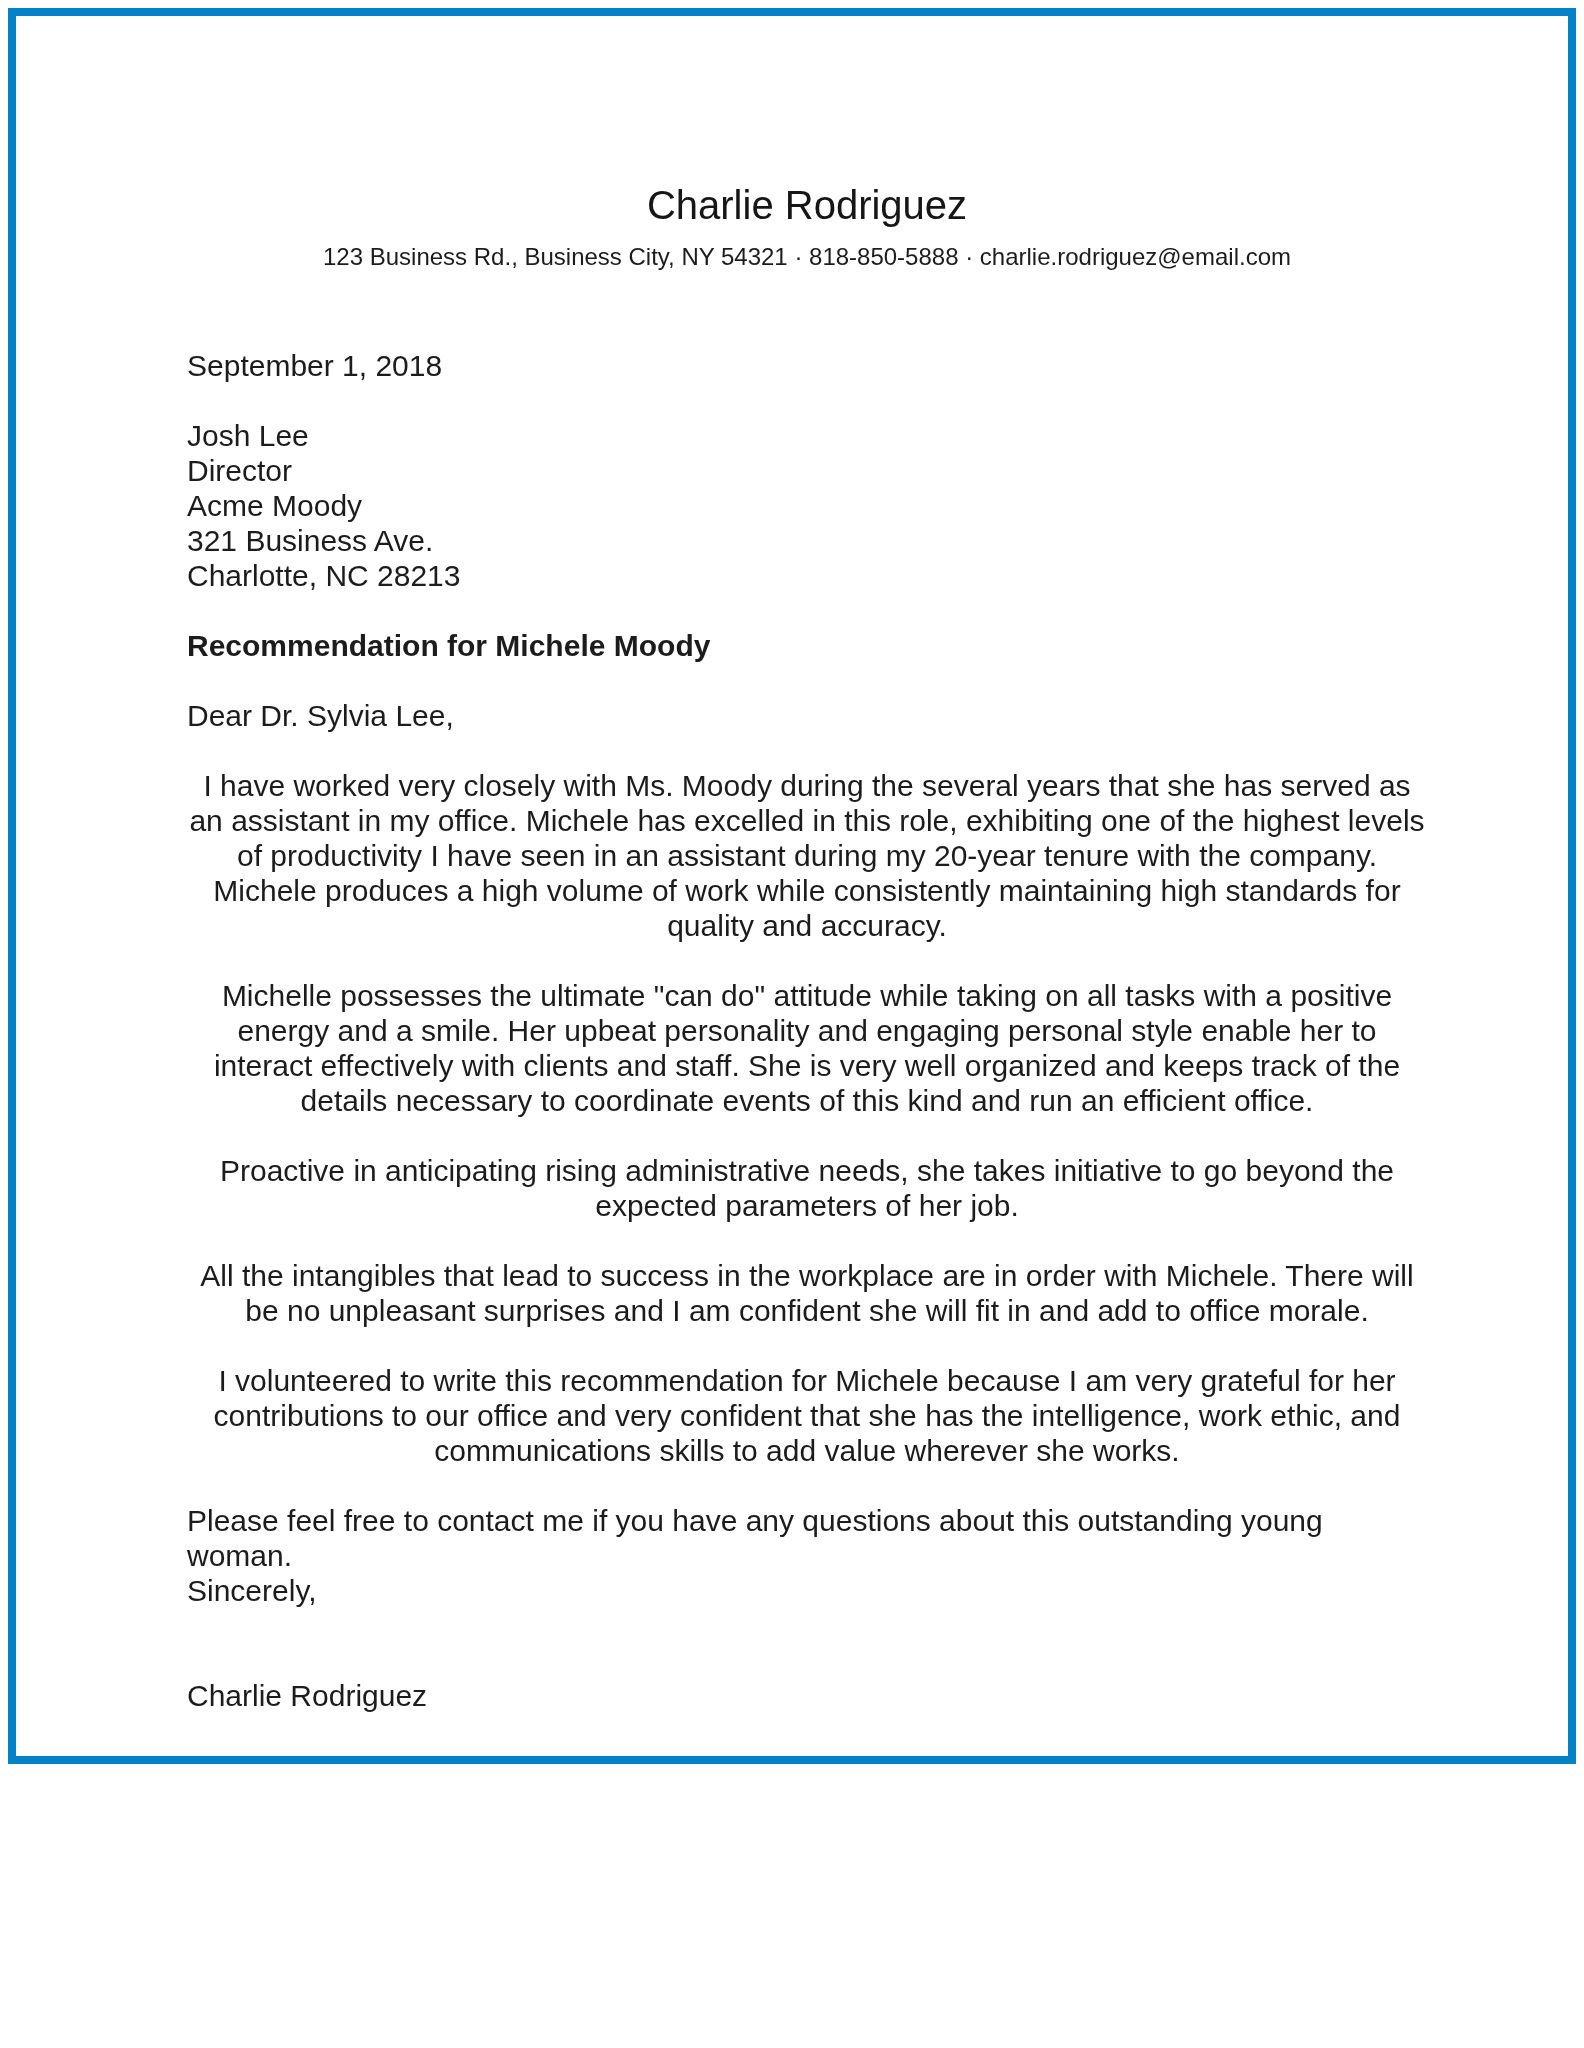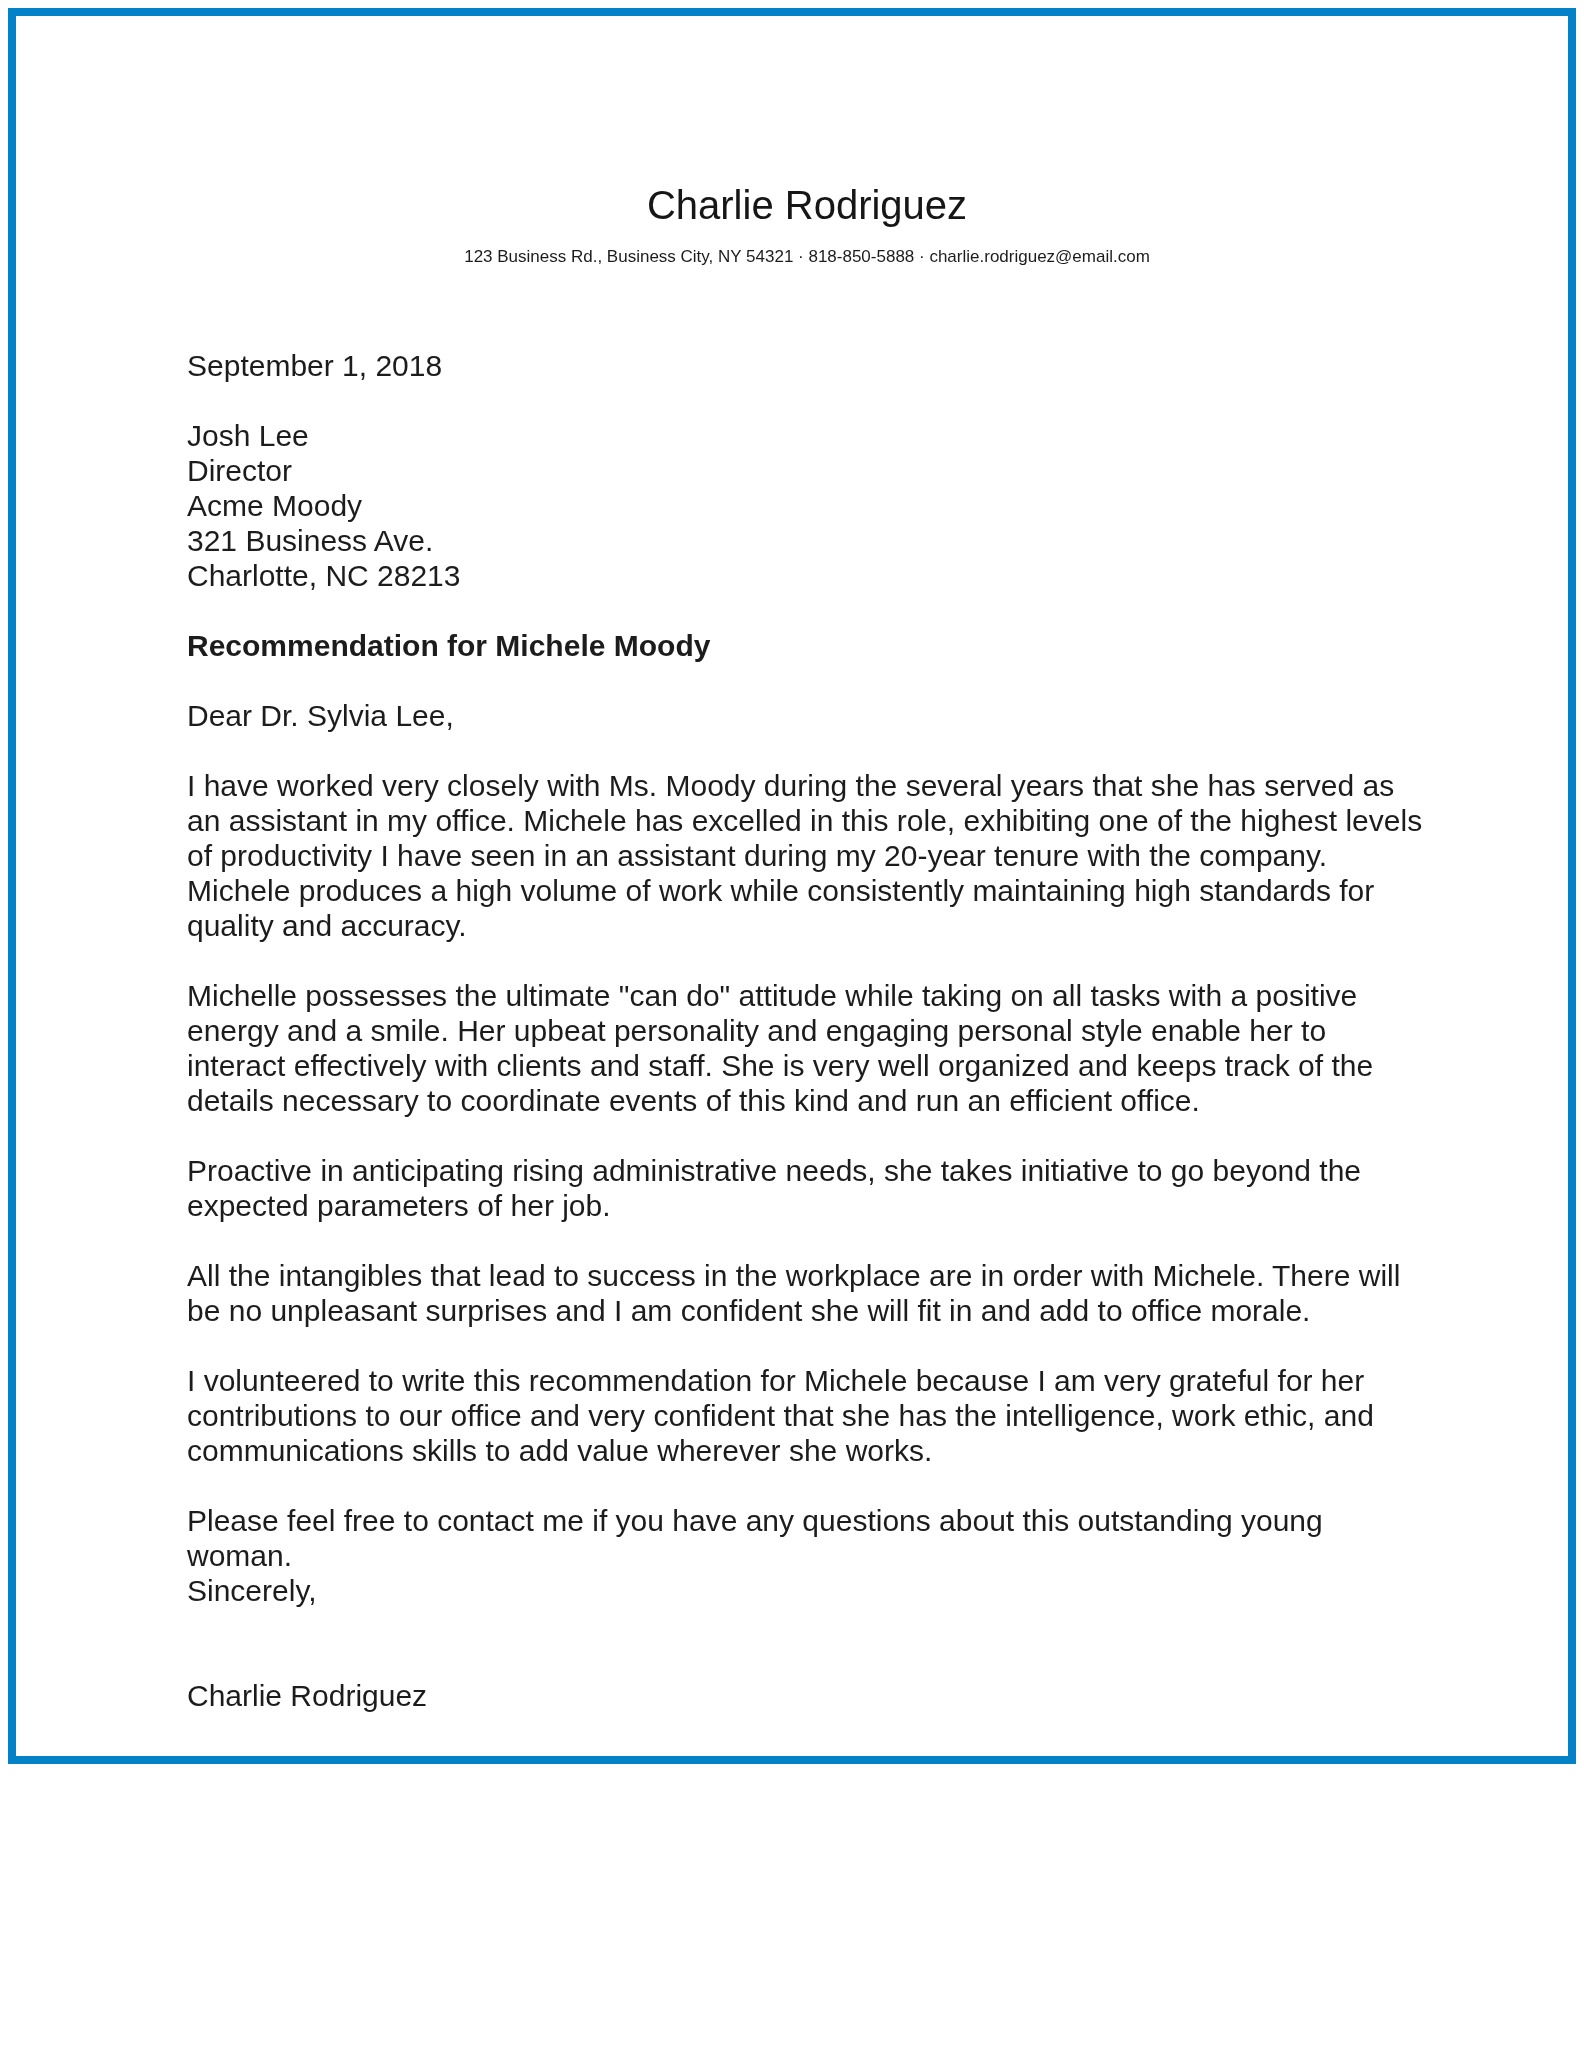--- a/index.html
+++ b/index.html
@@ -32,34 +32,34 @@
     text-align: center;
     margin-top: 182px;
   }
   .header-name {
     font-size: 40px;
     line-height: 46px;
     font-weight: 400;
     color: #161616;
   }
   .header-contact {
-    font-size: 17px;
+    font-size: 24px;
     line-height: 30px;
     margin-top: 14px;
     color: #1c1c1c;
   }
   .body-text {
     font-size: 30px;
     line-height: 35px;
   }
   .date-line { margin-top: 76px; }
   .recipient-block { margin-top: 35px; }
   .subject-line { margin-top: 35px; font-weight: 700; }
   .salutation-line { margin-top: 35px; }
-  .para { margin-top: 35px; }
+  .para { margin-top: 35px; text-align: center; }
   .closing-block { margin-top: 35px; }
   .signature-block { margin-top: 70px; }
   .line { display: block; }
 </style>
 </head>
 <body>
 
 <div class="page">
   <div class="page-border"></div>
 

